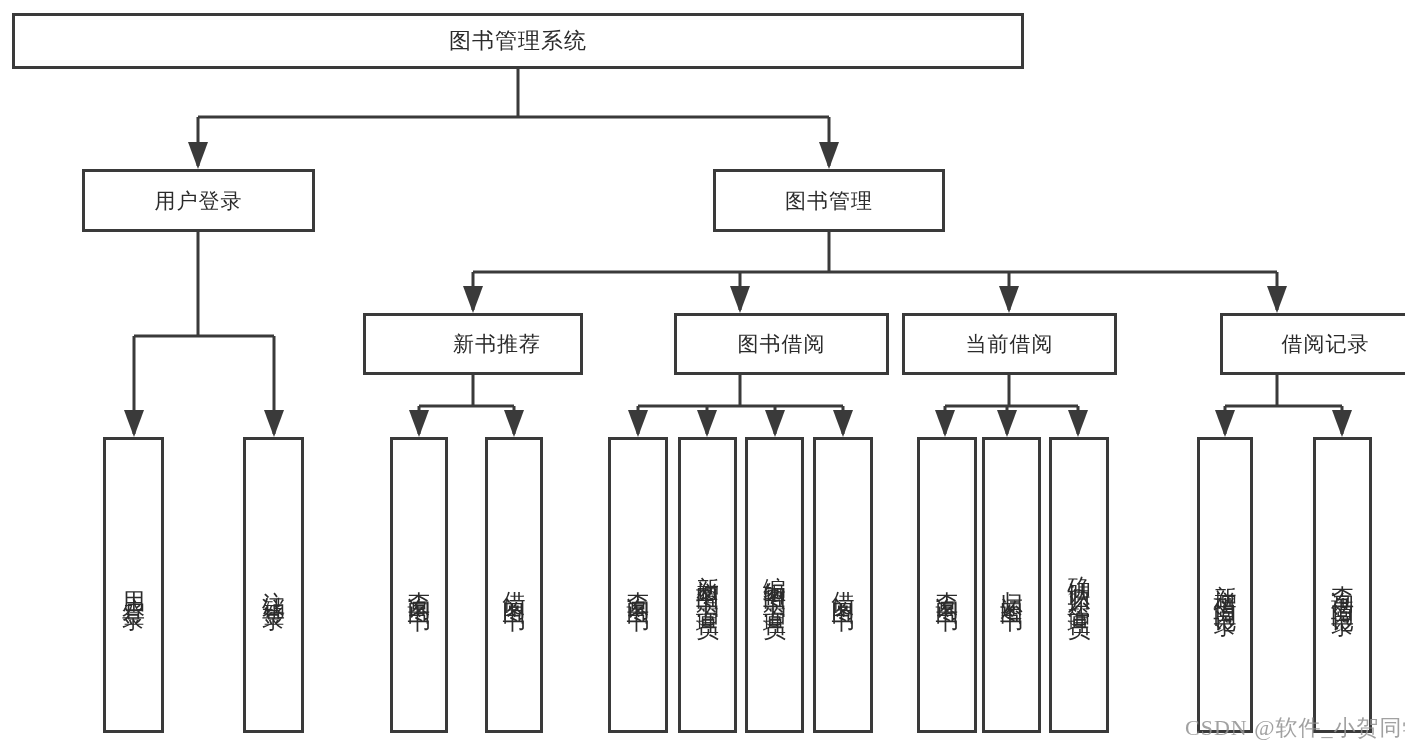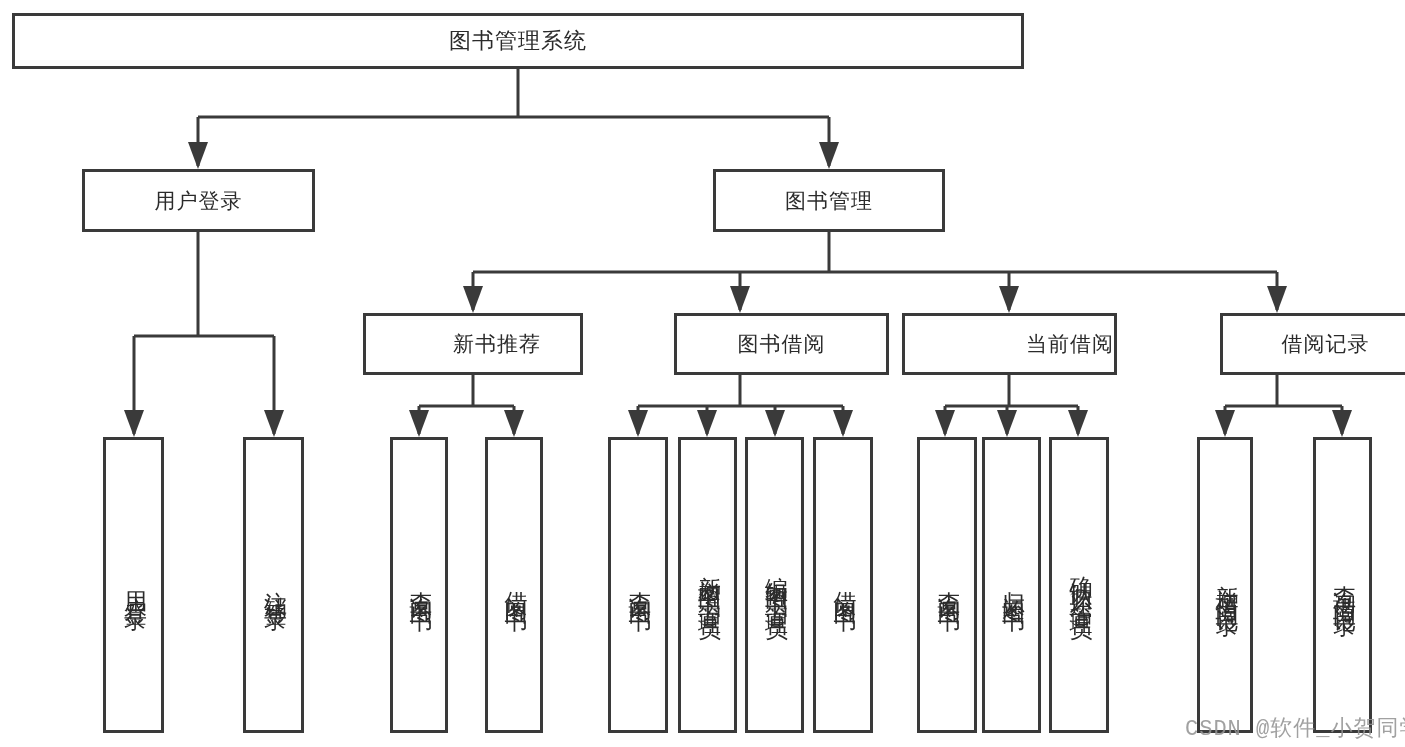--- a/index.html
+++ b/index.html
@@ -1,20 +1,20 @@
 <!DOCTYPE html>
 <html><head>
 <meta charset="utf-8">
 <style>
   html,body{margin:0;padding:0;background:#ffffff;}
   #stage{
     position:relative;
     width:1405px;height:747px;
     background:#ffffff;
-    font-family:Liberation Mono, monospace;
+    font-family:Liberation Serif, serif;
     overflow:hidden;
   }
   .node{
     position:absolute;
     box-sizing:border-box;
     border:3px solid #3a3a3a;
     background:#ffffff;
     display:flex;
     align-items:center;
     justify-content:center;
@@ -98,21 +98,21 @@
   <div class="node h-node" style="left:713px;top:169px;width:232px;height:63px;text-align:center;">
     <span>图书管理</span>
   </div>
 
   <div class="node h-node" style="left:363px;top:313px;width:220px;height:62px;padding-left:48px;">
     <span>新书推荐</span>
   </div>
   <div class="node h-node" style="left:633px;top:313px;width:215px;height:62px;margin-left:41px;">
     <span>图书借阅</span>
   </div>
-  <div class="node h-node" style="left:902px;top:313px;width:215px;height:62px;justify-content:flex-end;">
+  <div class="node h-node" style="left:902px;top:313px;width:215px;height:62px;">
     <span>当前借阅</span>
   </div>
   <div class="node h-node" style="left:1220px;top:313px;width:211px;height:62px;">
     <span>借阅记录</span>
   </div>
 
   <div class="node v-node" style="left:103px;top:437px;width:61px;height:296px;">
     <span class="v-label">用户登录</span>
   </div>
   <div class="node v-node" style="left:243px;top:437px;width:61px;height:296px;">

